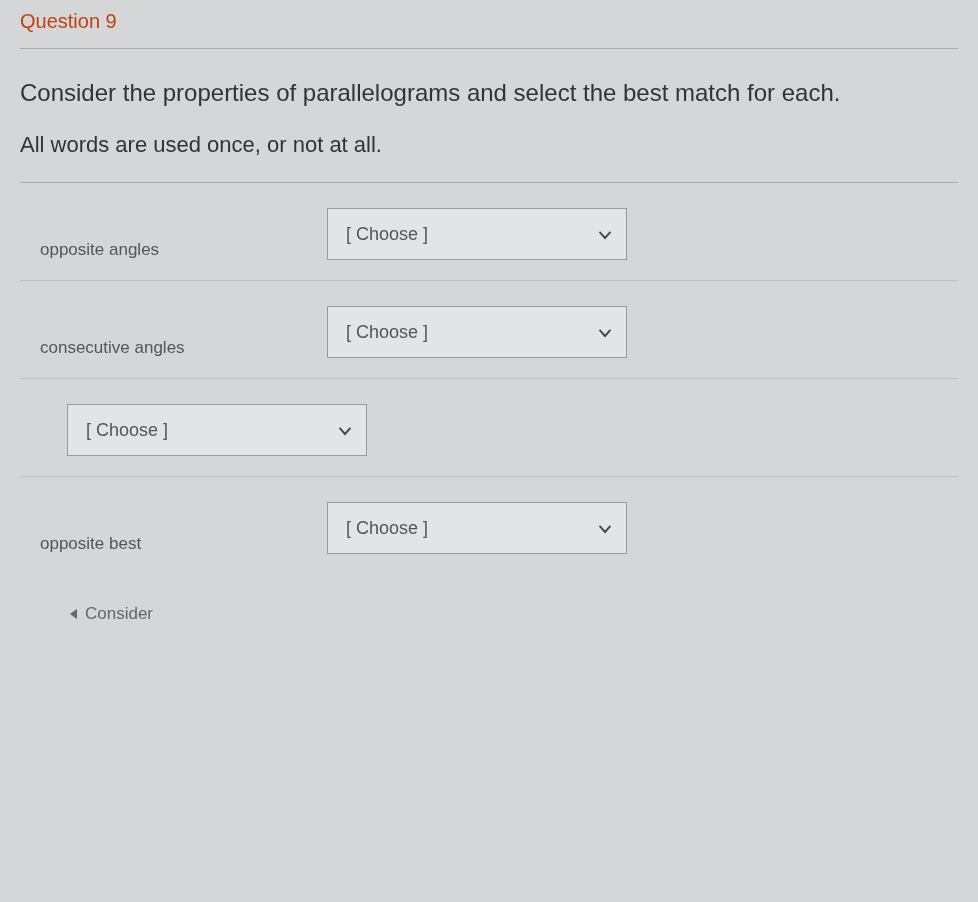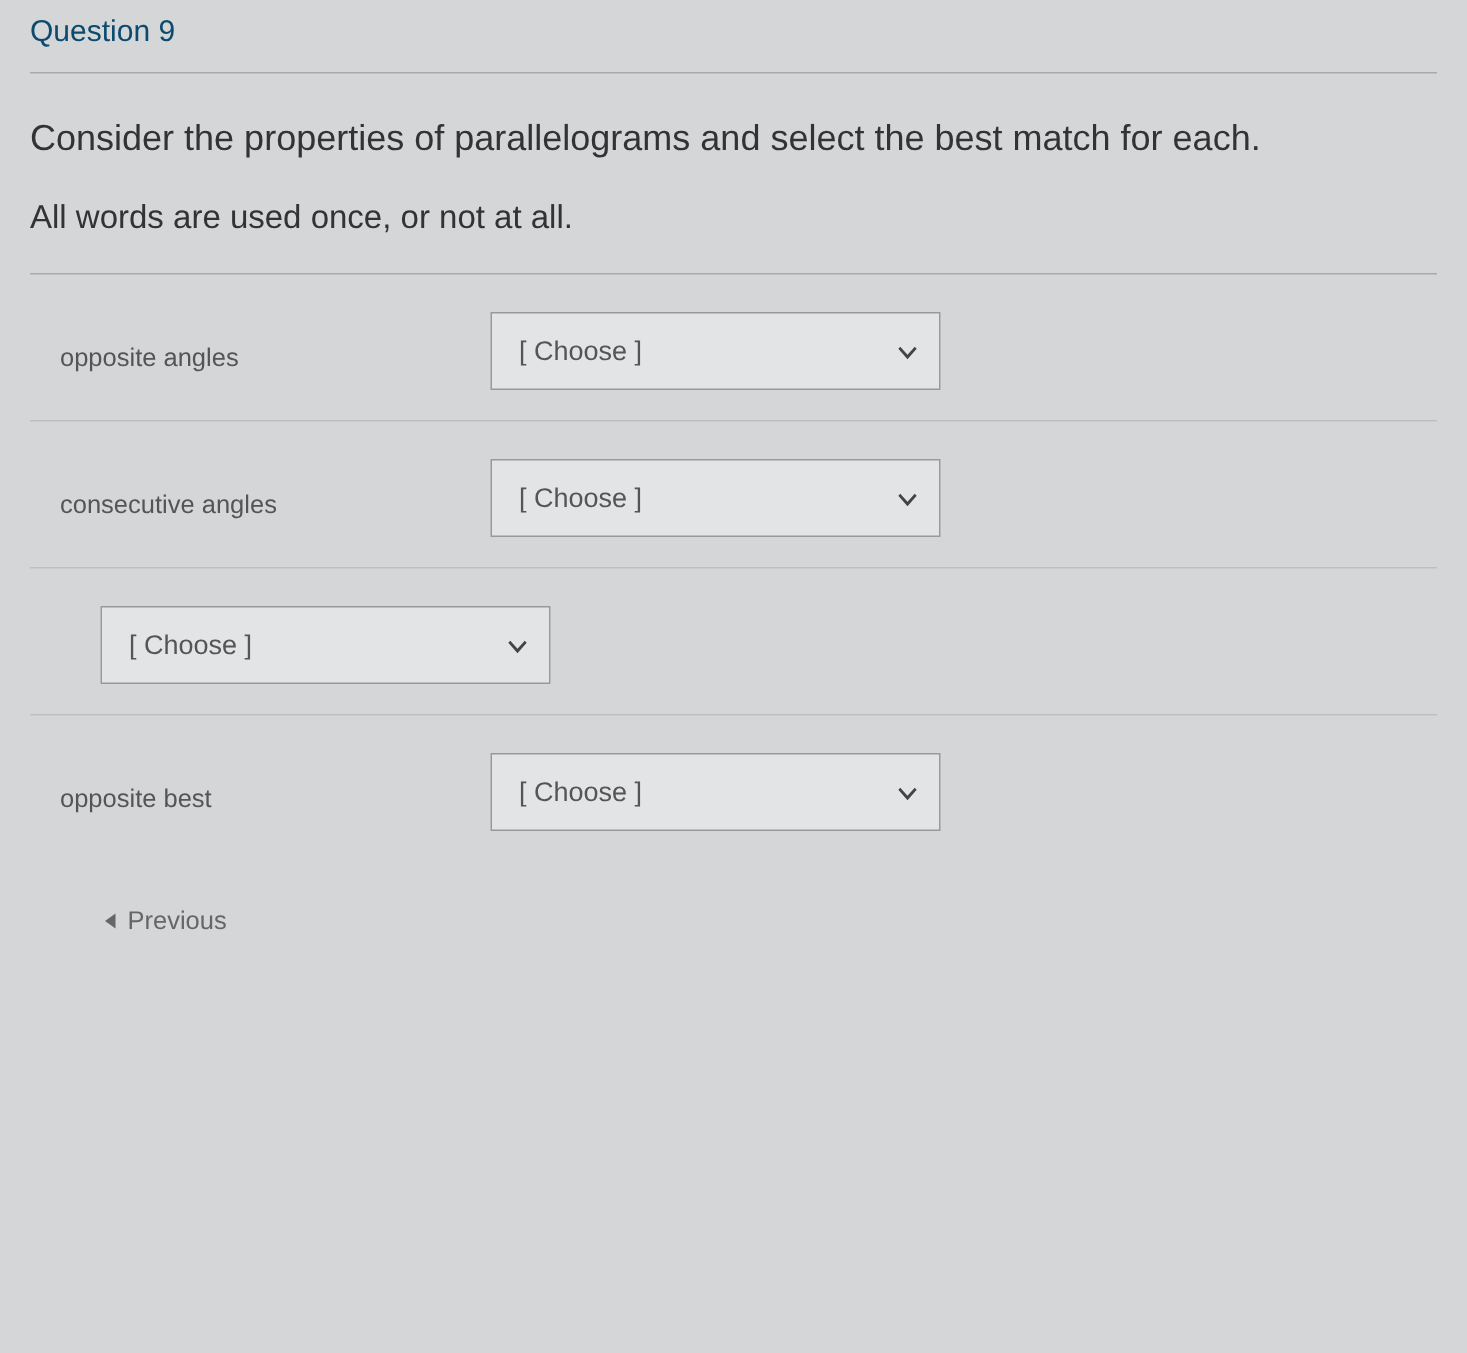--- a/index.html
+++ b/index.html
@@ -11,21 +11,21 @@
       font-family: "Helvetica Neue", Arial, sans-serif;
       background: #d4d6d8;
       color: #333;
       width: 978px;
       height: 902px;
       padding: 0 20px;
       overflow: hidden;
     }
     .question-header {
       font-size: 20px;
-      color: #0c4a6e;
+      color: #c2410c;
       padding: 10px 0 15px 0;
       border-bottom: 1px solid #aaa;
       margin-bottom: 25px;
       font-weight: 400;
     }
     .prompt-text {
       font-size: 24px;
       color: #333;
       line-height: 1.6;
       margin-bottom: 20px;
@@ -34,21 +34,21 @@
       font-size: 22px;
       color: #333;
       margin-bottom: 24px;
     }
     .match-container {
       border-top: 1px solid #aaa;
       margin-top: 10px;
     }
     .match-row {
       display: flex;
-      align-items: center;
+      align-items: flex-end;
       padding: 25px 0 20px 20px;
       border-bottom: 1px solid rgba(150,150,150,0.35);
     }
     .match-row:last-child {
       border-bottom: none;
     }
     .match-label {
       width: 260px;
       font-size: 17px;
       color: #555;
@@ -172,15 +172,15 @@
         </span>
       </div>
     </div>
   </div>
 
 </div>
 
 <div class="nav-row">
   <a href="#" class="prev-link">
     <span class="triangle-left"></span>
-    <span>Previous</span>
+    <span>Consider</span>
   </a>
 </div>
 
 </body></html>

